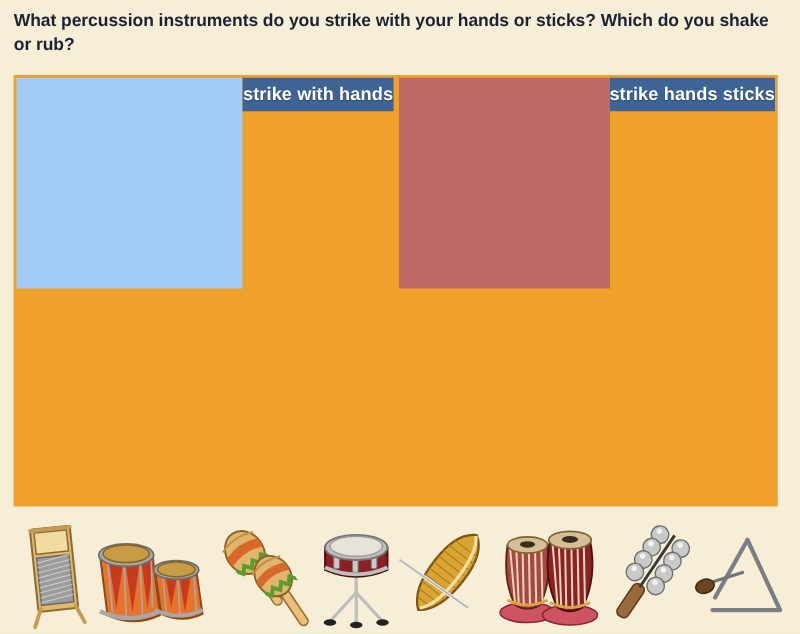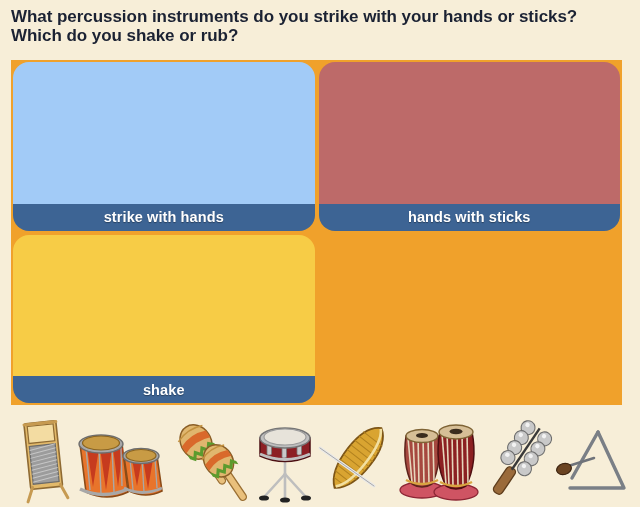--- a/index.html
+++ b/index.html
@@ -21,21 +21,21 @@
     height: 507px;
     background: #F7EED8;
   }
 
   
   #prompt {
     position: absolute;
     left: 11px;
     top: 7px;
     width: 614px;
-    font-size: 17px;
+    font-size: 14px;
     font-weight: bold;
     line-height: 19px;
     color: #1b2233;
     letter-spacing: -0.05px;
   }
 
   
   #grid {
     position: absolute;
     left: 11px;
@@ -47,24 +47,23 @@
     grid-template-rows: 1fr 1fr;
     column-gap: 4px;
     row-gap: 4px;
     background: #F0A12B;
     border: 2px solid #F0A12B;
   }
 
   .zone {
     position: relative;
     display: flex;
-    flex-direction: column;
+    flex-direction: row;
     justify-content: flex-start;
     overflow: hidden;
-    border-radius: 16px;
   }
 
   .zone-body {
     flex: 1 1 auto;
   }
 
   .zone-label {
     height: 27px;
     background: #3D6494;
     color: #ffffff;
@@ -105,27 +104,23 @@
 
   <div id="grid">
 
     <div class="zone">
       <div class="zone-body" style="background:#A2CBF7"></div>
       <div class="zone-label">strike with hands</div>
     </div>
 
     <div class="zone">
       <div class="zone-body" style="background:#BD6A69"></div>
-      <div class="zone-label">hands with sticks</div>
-    </div>
-
-    <div class="zone">
-      <div class="zone-body" style="background:#F7CC46"></div>
-      <div class="zone-label">shake</div>
-    </div>
+      <div class="zone-label">strike hands sticks</div>
+    </div>
+
 
 
   </div>
 
   <div id="tray">
 
     <div class="tile" style="left:12px;width:64px;">
       <svg width="64" height="95" viewBox="0 0 64 95">
         <g transform="rotate(-6 32 50)">
           <rect x="16" y="10" width="32" height="66" rx="2" fill="#E2B96A" stroke="#8E6A33" stroke-width="1.6"></rect>

